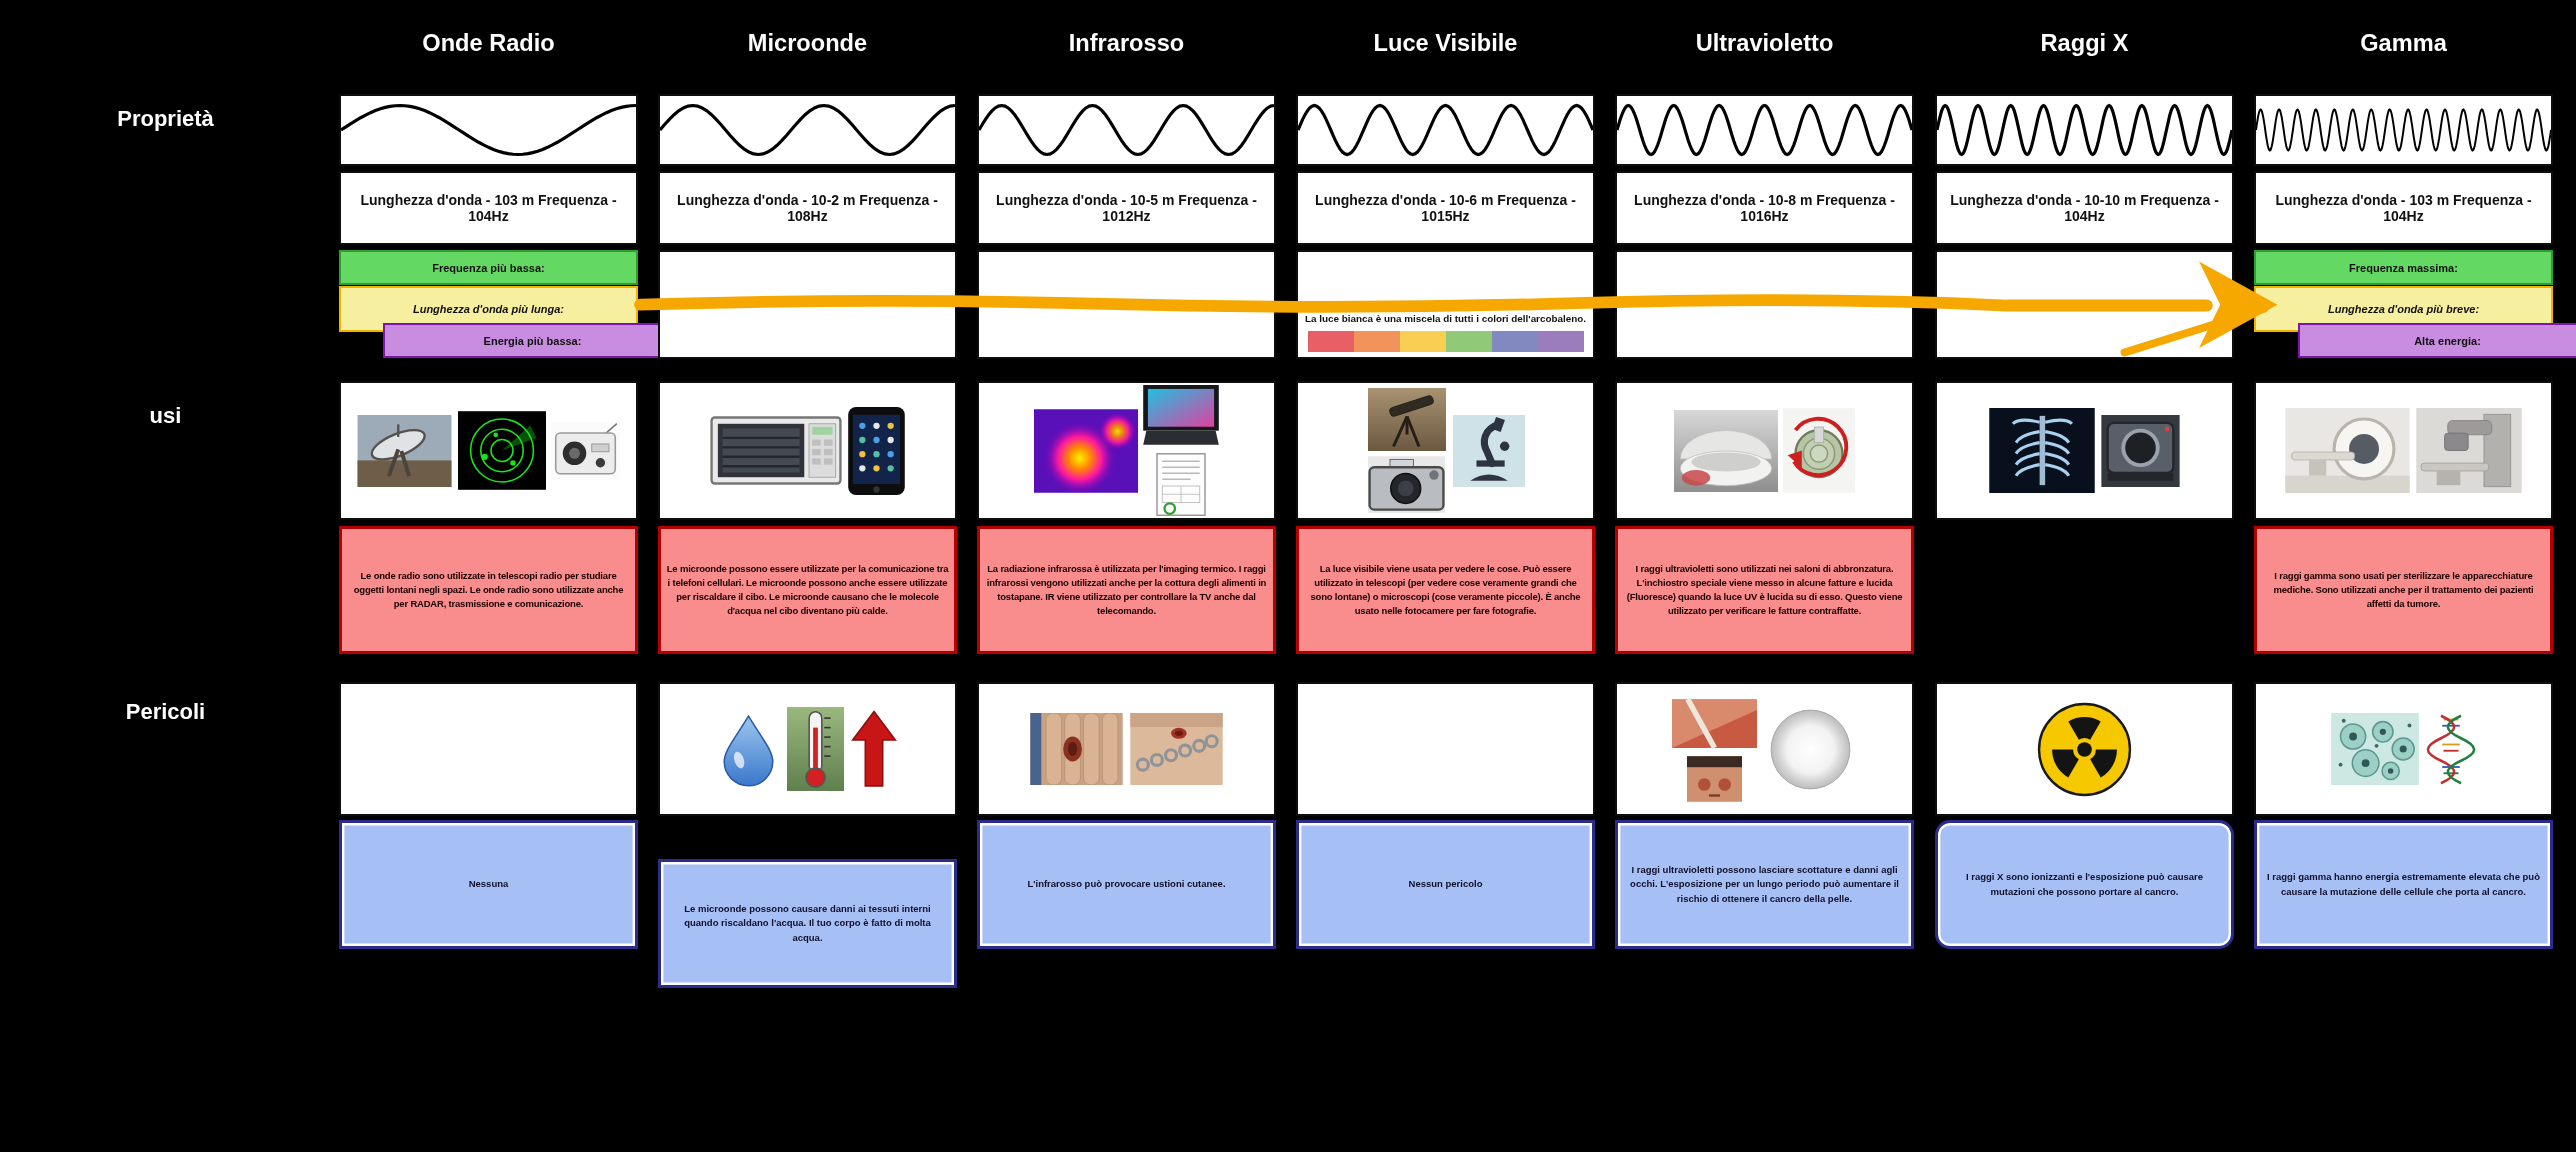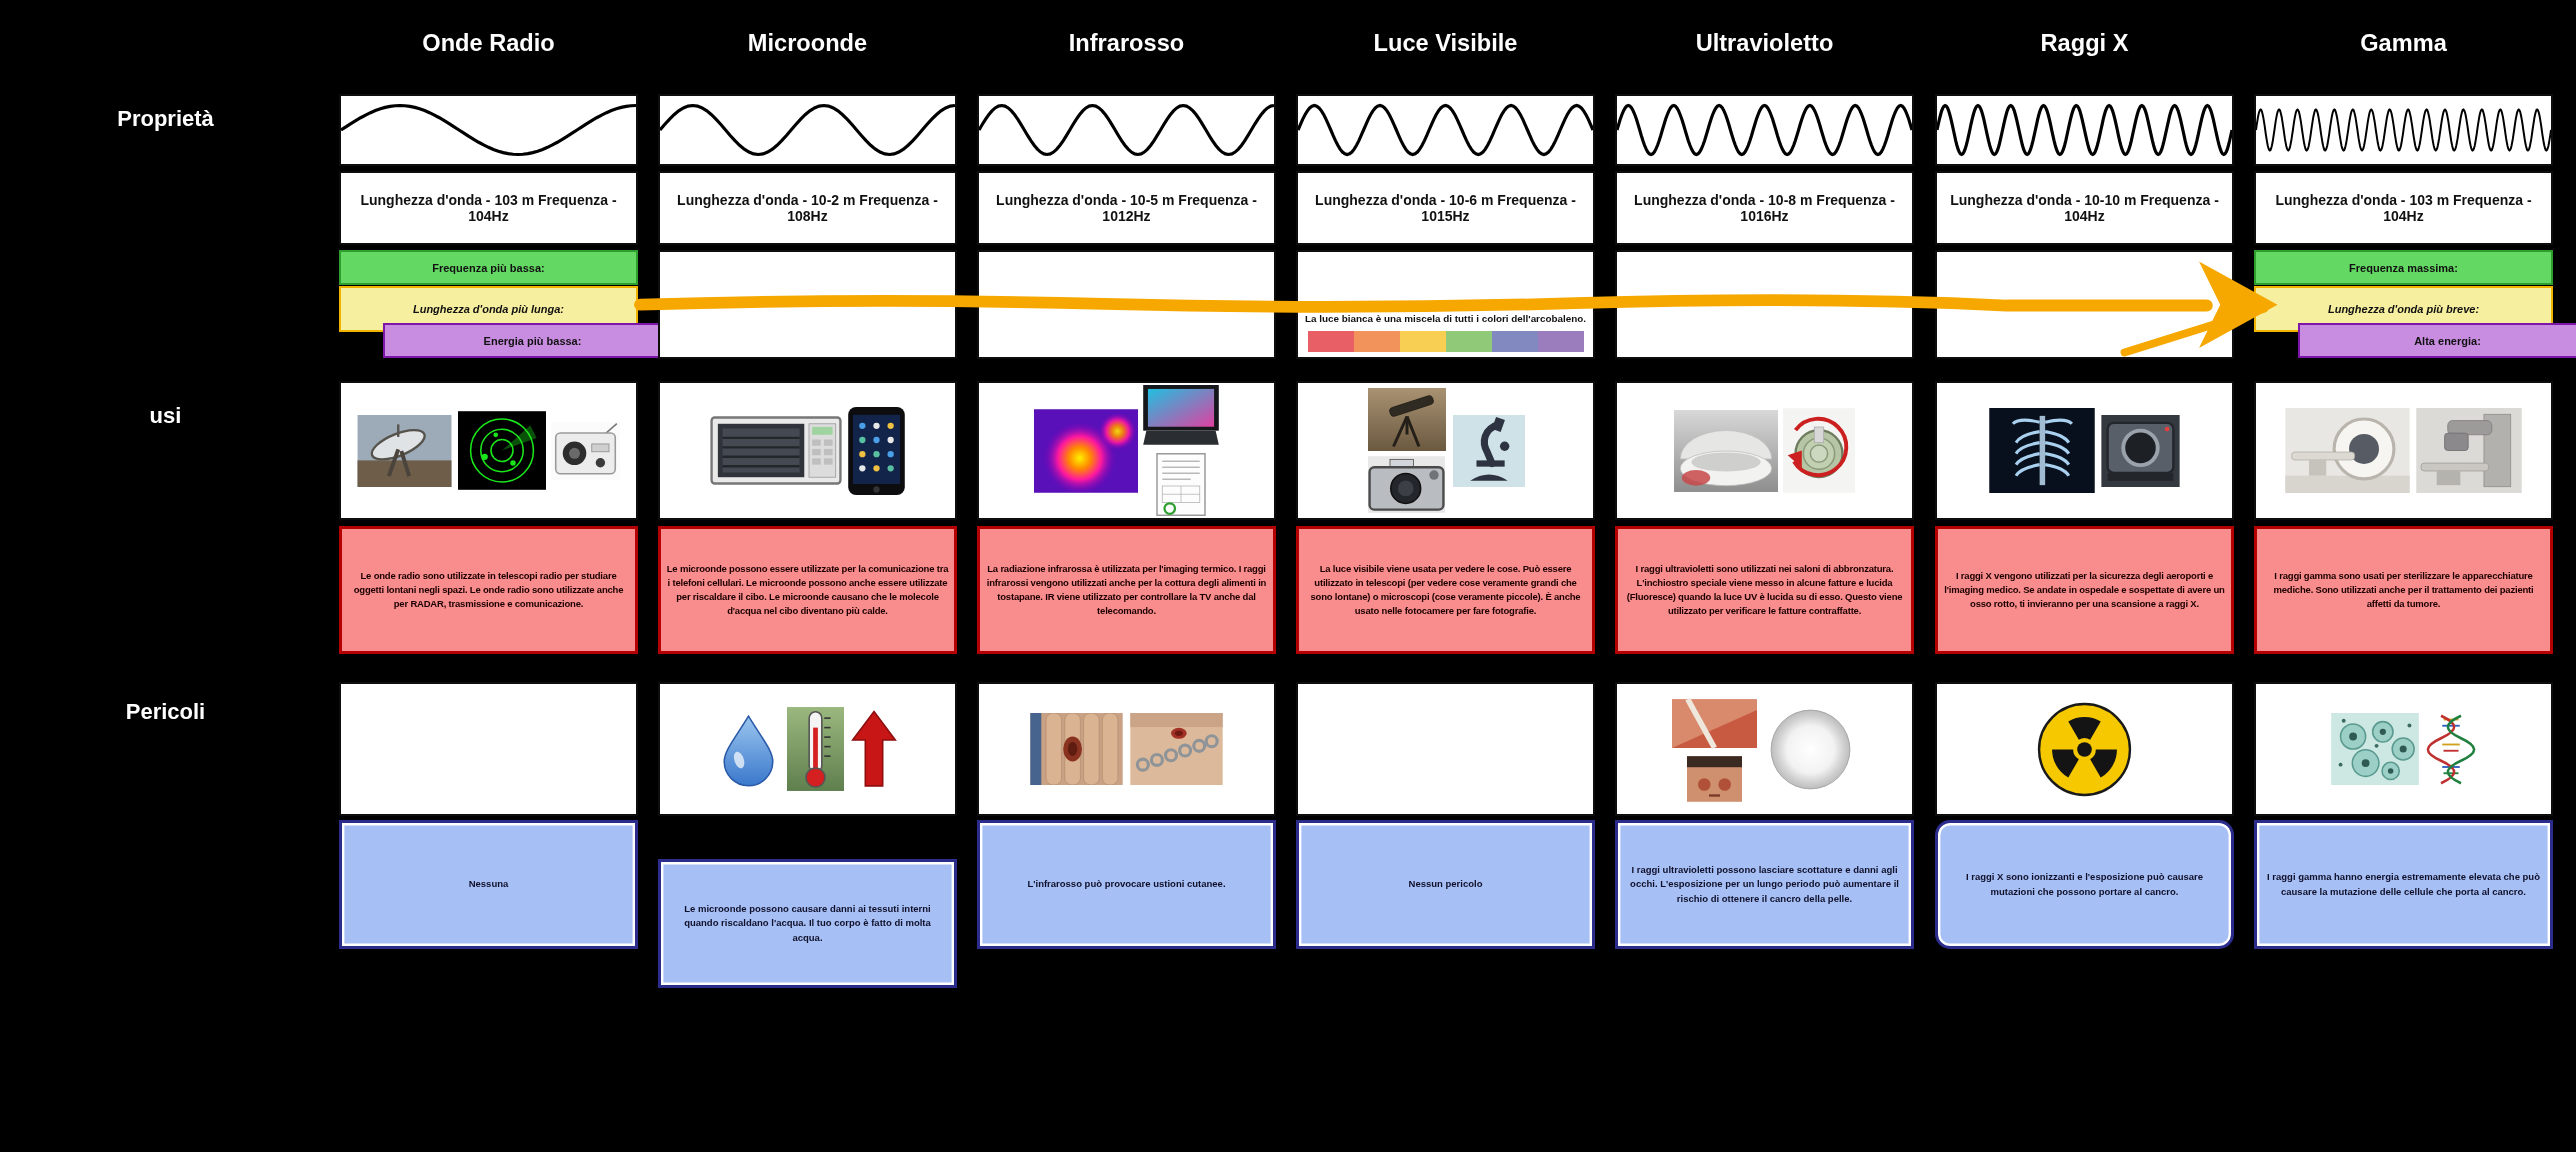--- a/index.html
+++ b/index.html
@@ -439,23 +439,20 @@
         <path d="M71 72 q 24 4 30 14" fill="none" stroke="#a9d0ef" stroke-width="4"></path>
       </svg>
       <svg width="79" height="72" viewBox="0 0 100 92">
         <rect width="100" height="92" fill="#343940"></rect>
         <rect x="8" y="10" width="84" height="64" rx="8" fill="#585f68" stroke="#23262b" stroke-width="3"></rect>
         <circle cx="50" cy="42" r="22" fill="#1d2025" stroke="#9aa2ac" stroke-width="5"></circle>
         <rect x="8" y="74" width="84" height="10" fill="#23262b"></rect>
         <circle cx="84" cy="18" r="3" fill="#e04040"></circle>
       </svg>
     </div>
-    <div class="uses-text-box" style="background-color: rgb(249, 140, 140); border-color: rgb(180, 0, 0);">
-      <div class="uses-text">I raggi X vengono utilizzati per la sicurezza degli aeroporti e l'imaging medico. Se andate in ospedale e sospettate di avere un osso rotto, ti invieranno per una scansione a raggi X.</div>
-    </div>
     <div class="cell dang-img-box">
       <svg width="99" height="99" viewBox="0 0 122 122">
         <circle cx="61" cy="61" r="56" fill="#f6c800" stroke="#1a1a1a" stroke-width="3"></circle>
         <g fill="#141414">
           <path d="M41 26.4 A40 40 0 0 1 81 26.4 L68 48.9 A14 14 0 0 0 54 48.9 Z"></path>
           <path d="M41 26.4 A40 40 0 0 1 81 26.4 L68 48.9 A14 14 0 0 0 54 48.9 Z" transform="rotate(120 61 61)"></path>
           <path d="M41 26.4 A40 40 0 0 1 81 26.4 L68 48.9 A14 14 0 0 0 54 48.9 Z" transform="rotate(240 61 61)"></path>
           <circle cx="61" cy="61" r="9"></circle>
         </g>
       </svg>

